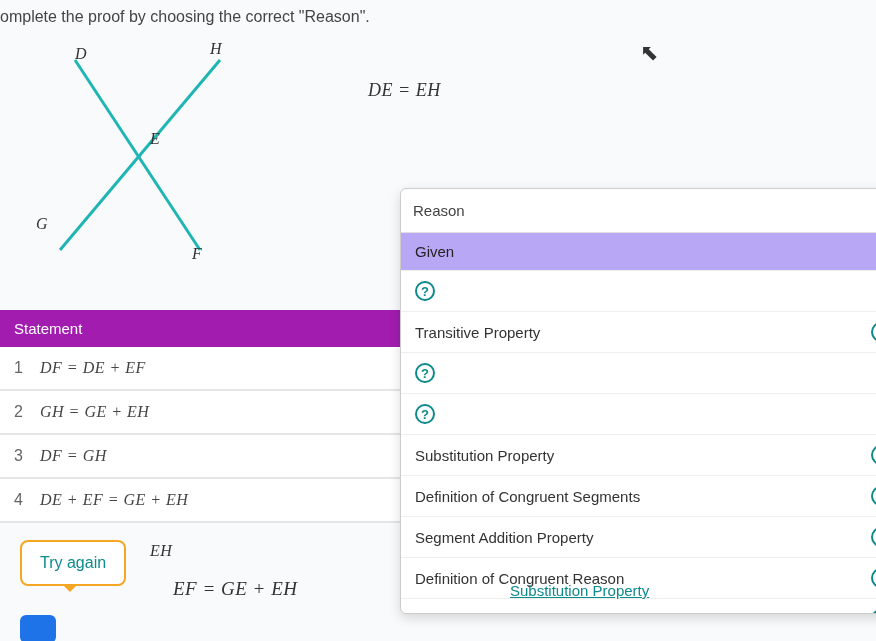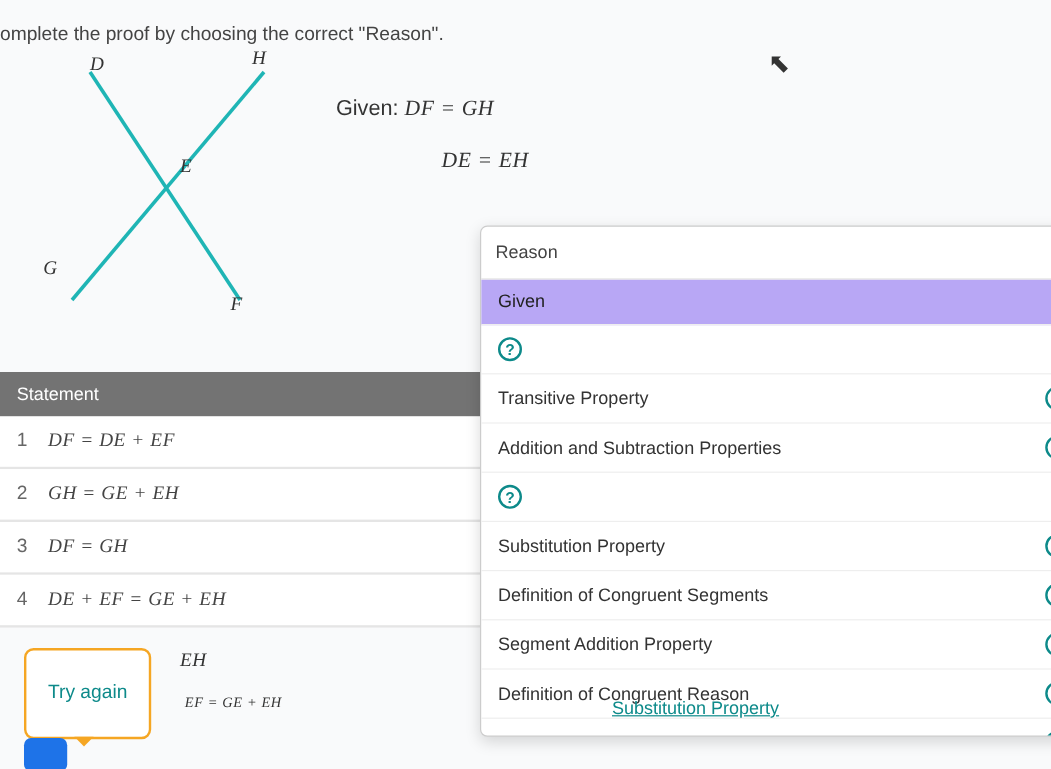--- a/index.html
+++ b/index.html
@@ -10,81 +10,80 @@
     width: 876px;
     height: 641px;
     overflow: hidden;
     position: relative;
   }
   .instruction {
     position: absolute;
     top: 8px; left: 0px;
     font-size: 16px;
     color: #444;
-    margin-top: 12px;
   }
   .math { font-style: italic; font-family: "Times New Roman", serif; letter-spacing: 0.5px;}
   .diagram {
     position: absolute;
     top: 40px; left: 40px;
     width: 220px; height: 220px;
   }
   .lb { position: absolute; font-style: italic; font-family:"Times New Roman",serif; font-size:16px; color:#333;}
   .given-block {
     position: absolute;
     top: 80px; left: 280px;
     font-size: 18px;
   }
   .given-block .row { margin-bottom: 22px; }
   .stmt-area {
     position: absolute;
     top: 310px; left: 0;
     width: 420px;
   }
   .stmt-header {
-    background: #737373;
+    background: #a21caf;
     color: #fff;
     font-size: 15px;
     padding: 10px 14px;
     border-radius: 0 6px 0 0;
   }
   .stmt-row {
     background: #fff;
     border-bottom: 2px solid #e5e5e5;
     padding: 12px 14px;
     font-size: 16px;
     display: flex; gap: 10px;
     color:#444;
   }
   .stmt-row .num { color:#666; width:16px; }
   .tryagain {
     position: absolute;
     top: 540px; left: 20px;
     border: 2px solid #f5a623;
     border-radius: 8px;
-    padding: 27px 18px;
+    padding: 12px 18px;
     color: #0d8a8a;
     font-size: 16px;
     background: #fff;
   }
   .tryagain::after{
     content:""; position:absolute; bottom:-8px; left:40px;
     border-left:8px solid transparent; border-right:8px solid transparent; border-top:8px solid #f5a623;
   }
   .lower-eq {
     position: absolute;
     top: 542px; left: 150px;
     font-size: 16px;
     color:#333;
     text-align:right;
   }
   .lower-eq2 {
     position: absolute;
-    top: 578px; left: 154px;
-    font-size: 12px;
+    top: 578px; left: 173px;
+    font-size: 19px;
     color:#333;
     font-style:italic;
   }
   .popup {
     position: absolute;
     top: 188px; left: 400px;
     width: 522px;
     background: #fff;
     border: 1px solid #ccc;
     border-radius: 6px;
@@ -170,24 +169,20 @@
   <line x1="35" y1="20" x2="160" y2="210" stroke="#1fb5b5" stroke-width="3"></line>
   <line x1="180" y1="20" x2="20" y2="210" stroke="#1fb5b5" stroke-width="3"></line>
 </svg>
 <span class="lb" style="top:45px;left:75px;">D</span>
 <span class="lb" style="top:40px;left:210px;">H</span>
 <span class="lb" style="top:130px;left:150px;">E</span>
 <span class="lb" style="top:215px;left:36px;">G</span>
 <span class="lb" style="top:245px;left:192px;">F</span>
 
 <div class="given-block">
-  <div class="row">
-    <span>Given:</span>
-    <span class="math">DF = GH</span>
-  </div>
   <div class="row" style="margin-left:88px;">
     <span class="math">DE = EH</span>
   </div>
 </div>
 
 <span class="cursor">⬉</span>
 
 <div class="stmt-area">
   <div class="stmt-header">Statement</div>
   <div class="stmt-row">
@@ -223,21 +218,20 @@
         <span class="lbl">Given</span>
       </div>
       <div class="popup-item">
         <span class="help-icon">?</span>
       </div>
       <div class="popup-item">
         <span class="lbl">Transitive Property</span>
         <span class="help-icon">?</span>
       </div>
       <div class="popup-item">
-        <span class="lbl">Addition and Subtraction Properties</span>
         <span class="help-icon">?</span>
       </div>
       <div class="popup-item">
         <span class="help-icon">?</span>
       </div>
       <div class="popup-item">
         <span class="lbl">Substitution Property</span>
         <span class="help-icon">?</span>
       </div>
       <div class="popup-item">

